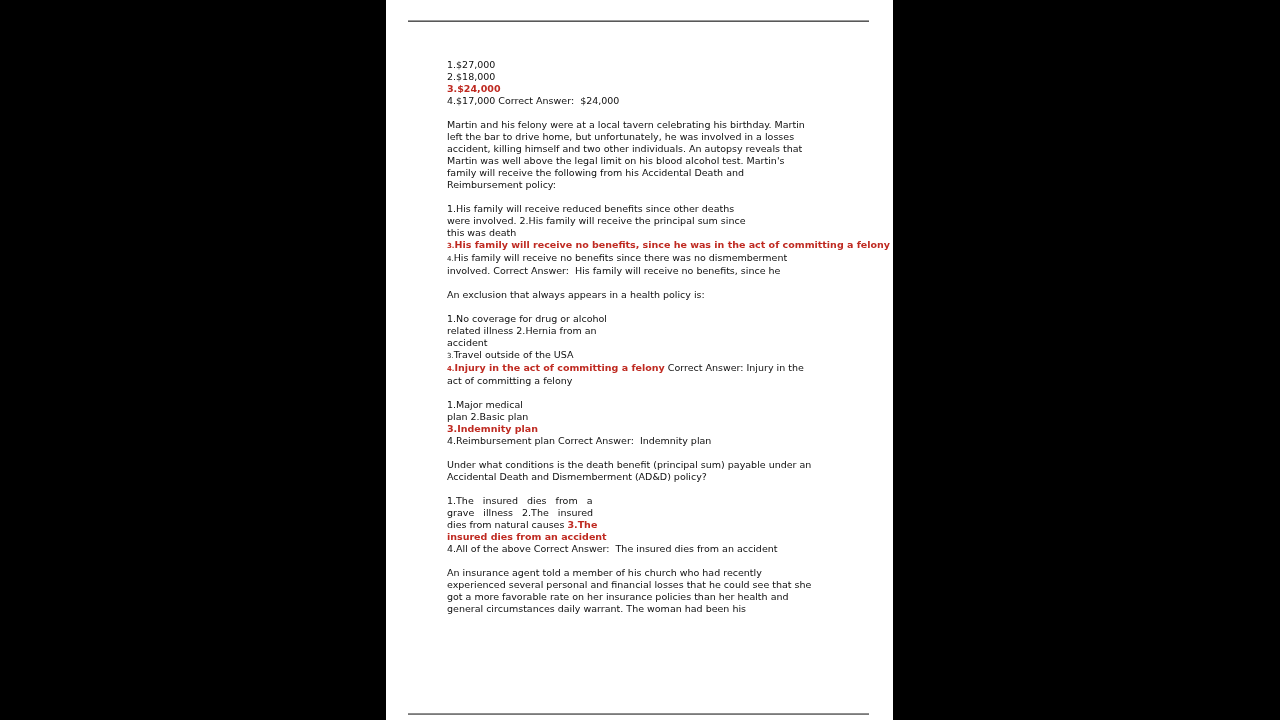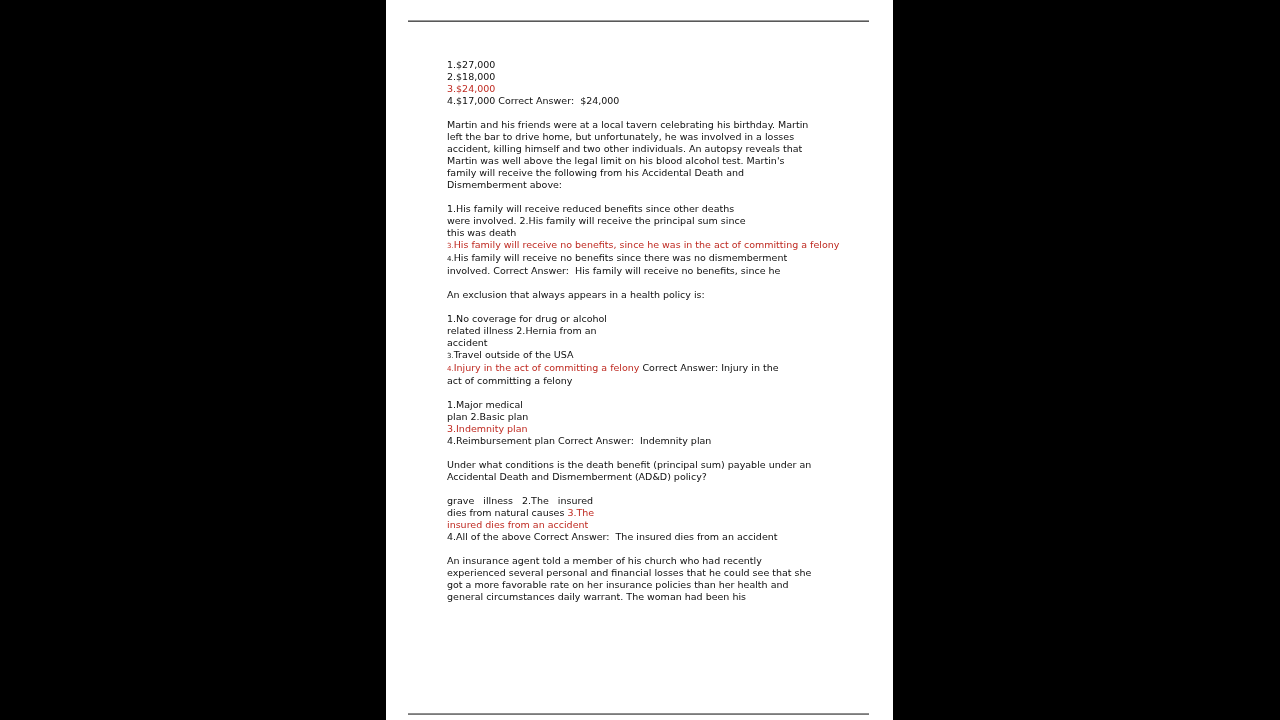--- a/index.html
+++ b/index.html
@@ -7,43 +7,43 @@
        font-family:"DejaVu Sans","Liberation Sans",sans-serif;}
   .stage{position:relative;width:1280px;height:720px;background:#000;}
   .paper{position:absolute;left:386px;top:0;width:507px;height:720px;background:#fff;}
   .rule{position:absolute;left:22px;width:461px;height:0;}
   .rule-top{top:20px;border-top:1px solid #9a9a9a;border-bottom:1px solid #595959;}
   .rule-bottom{top:713px;border-top:1px solid #8f8f8f;border-bottom:1px solid #7a7a7a;}
   .content{position:absolute;left:61px;top:59px;width:446px;
            font-size:9.5px;line-height:12px;color:#0f0f0f;}
   .block + .block{margin-top:12px;}
   .line{white-space:pre;}
-  .red{color:var(--red,#bf2a21);}
+  .red{color:var(--red,#bf2a21);font-weight:bold;}
   .small{font-size:7px;}
 </style>
 </head>
 <body>
 
 <div class="stage" style="background: rgb(0, 0, 0);">
   <div class="paper" style="background: rgb(255, 255, 255);">
     <div class="rule rule-top"></div>
     <div class="content" style="color: rgb(15, 15, 15);">
         <div class="block">
           <div class="line"><span>1.$27,000</span></div>
           <div class="line"><span>2.$18,000</span></div>
           <div class="line"><span class="red">3.$24,000</span></div>
           <div class="line"><span>4.$17,000 Correct Answer:  $24,000</span></div>
         </div>
         <div class="block">
-          <div class="line"><span>Martin and his friends were at a local tavern celebrating his birthday. Martin</span></div>
+          <div class="line"><span>Martin and his felony were at a local tavern celebrating his birthday. Martin</span></div>
           <div class="line"><span>left the bar to drive home, but unfortunately, he was involved in a losses</span></div>
           <div class="line"><span>accident, killing himself and two other individuals. An autopsy reveals that</span></div>
           <div class="line"><span>Martin was well above the legal limit on his blood alcohol test. Martin's</span></div>
           <div class="line"><span>family will receive the following from his Accidental Death and</span></div>
-          <div class="line"><span>Dismemberment above:</span></div>
+          <div class="line"><span>Reimbursement policy:</span></div>
         </div>
         <div class="block">
           <div class="line"><span>1.His family will receive reduced benefits since other deaths</span></div>
           <div class="line"><span>were involved. 2.His family will receive the principal sum since</span></div>
           <div class="line"><span>this was death</span></div>
           <div class="line"><span class="red small">3.</span><span class="red">His family will receive no benefits, since he was in the act of committing a felony</span></div>
           <div class="line"><span class="small">4.</span><span>His family will receive no benefits since there was no dismemberment</span></div>
           <div class="line"><span>involved. Correct Answer:  His family will receive no benefits, since he</span></div>
         </div>
         <div class="block">
@@ -61,20 +61,21 @@
           <div class="line"><span>1.Major medical</span></div>
           <div class="line"><span>plan 2.Basic plan</span></div>
           <div class="line"><span class="red">3.Indemnity plan</span></div>
           <div class="line"><span>4.Reimbursement plan Correct Answer:  Indemnity plan</span></div>
         </div>
         <div class="block">
           <div class="line"><span>Under what conditions is the death benefit (principal sum) payable under an</span></div>
           <div class="line"><span>Accidental Death and Dismemberment (AD&amp;D) policy?</span></div>
         </div>
         <div class="block">
+          <div class="line"><span>1.The   insured   dies   from   a</span></div>
           <div class="line"><span>grave   illness   2.The   insured</span></div>
           <div class="line"><span>dies from natural causes </span><span class="red">3.The</span></div>
           <div class="line"><span class="red">insured dies from an accident</span></div>
           <div class="line"><span>4.All of the above Correct Answer:  The insured dies from an accident</span></div>
         </div>
         <div class="block">
           <div class="line"><span>An insurance agent told a member of his church who had recently</span></div>
           <div class="line"><span>experienced several personal and financial losses that he could see that she</span></div>
           <div class="line"><span>got a more favorable rate on her insurance policies than her health and</span></div>
           <div class="line"><span>general circumstances daily warrant. The woman had been his</span></div>

